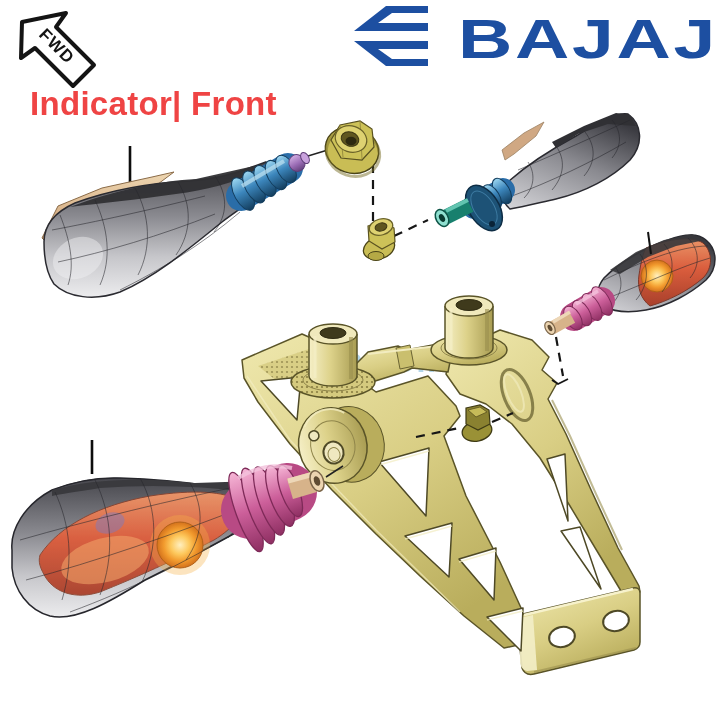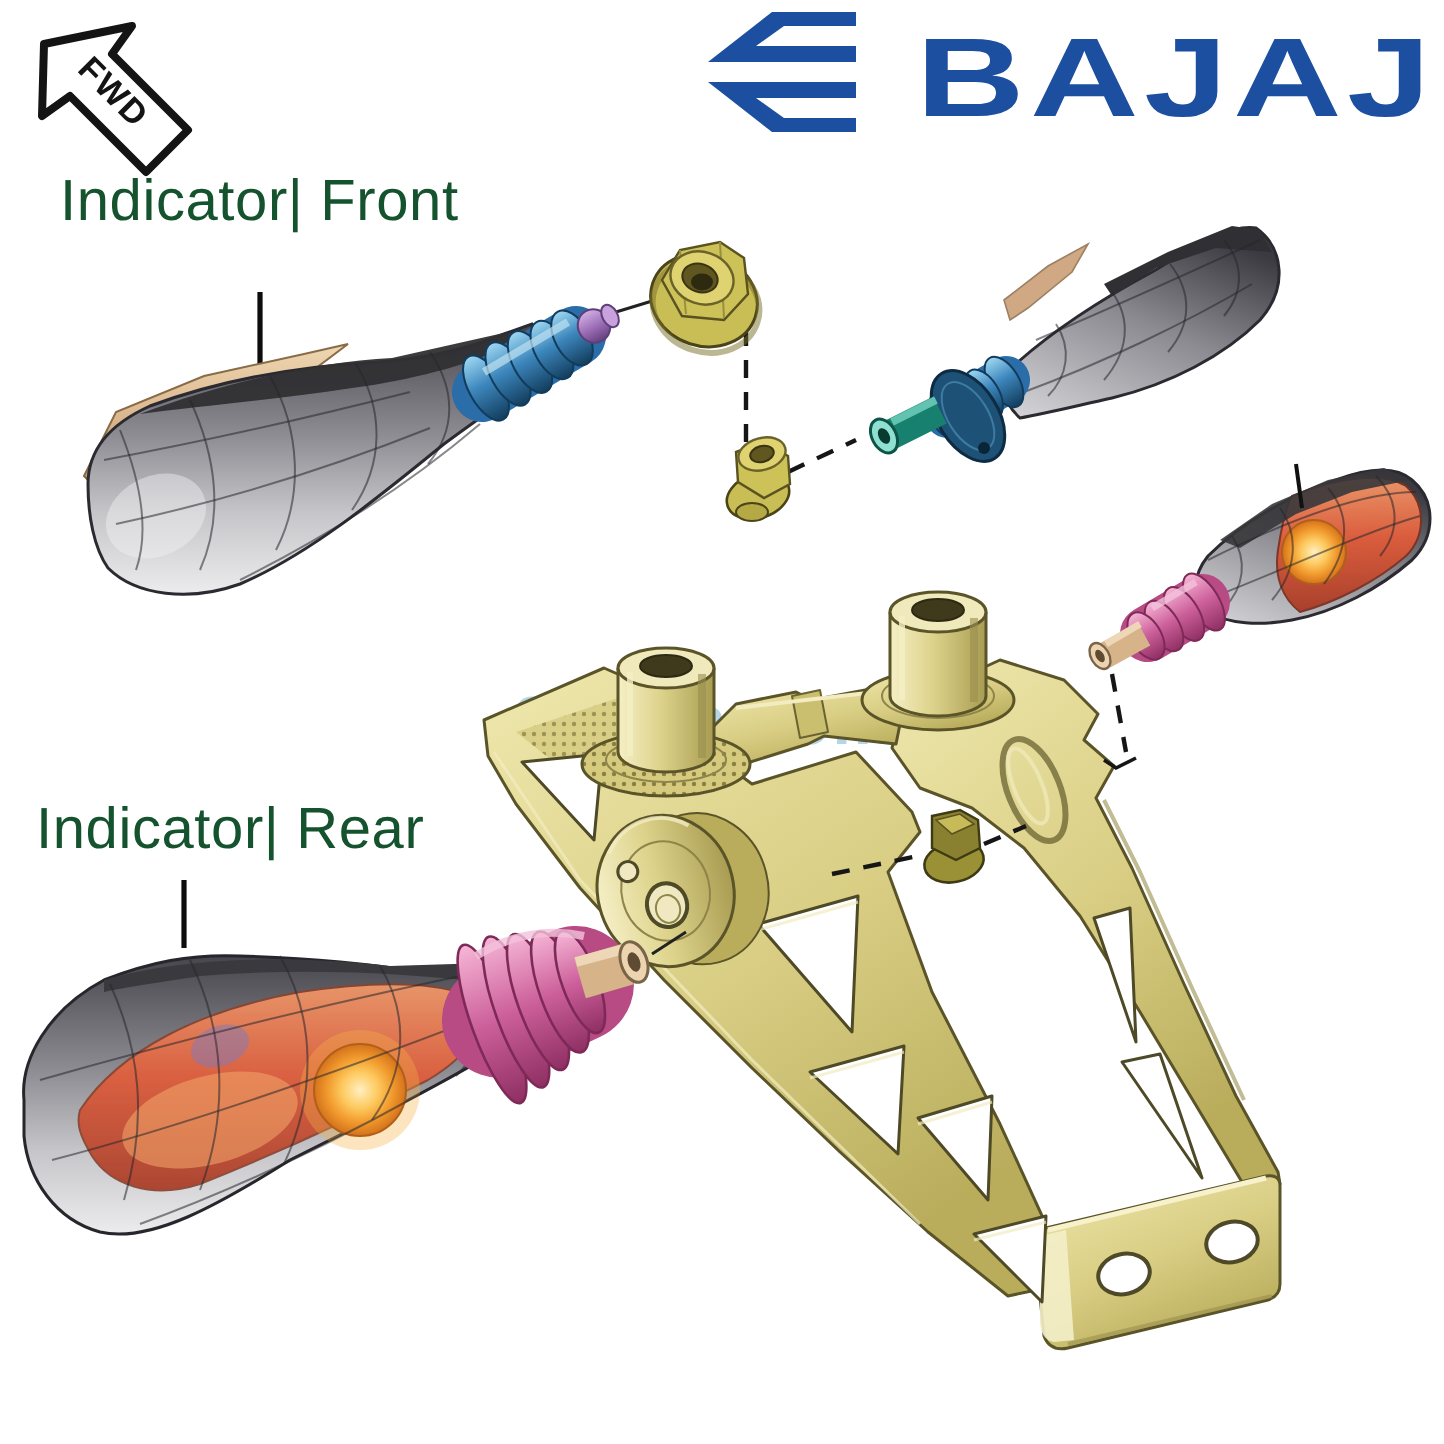--- a/index.html
+++ b/index.html
@@ -1,19 +1,19 @@
 <!DOCTYPE html>
 <html><head>
 <meta charset="utf-8">
 <style>
   html,body{margin:0;padding:0;background:#ffffff;}
   .stage{position:relative;width:722px;height:722px;background:#ffffff;overflow:hidden;
          font-family:"Liberation Sans",sans-serif;}
   .stage > svg{position:absolute;left:0;top:0;}
-  .ind-label{position:absolute;font-size:29px;color:#14532d;letter-spacing:.3px;white-space:pre;}
+  .ind-label{position:absolute;font-size:33px;color:#ef4444;letter-spacing:.3px;white-space:pre;font-weight:bold;}
   .m{stroke:#26262c;stroke-width:1;fill:none;opacity:.55;}
   .dash{stroke:#161616;stroke-width:2.2;fill:none;stroke-dasharray:9 7;}
   .lead{stroke:#0d0d0d;stroke-width:2.6;fill:none;}
 </style>
 </head>
 <body>
 
 <div class="stage">
 
 <svg width="722" height="722" viewBox="0 0 722 722">
@@ -340,15 +340,14 @@
     <text transform="translate(46,45) rotate(45)" text-anchor="middle" dominant-baseline="middle" font-size="17" font-weight="bold" fill="#141414" letter-spacing="1">FWD</text>
   </g>
   <g transform="translate(352,4)">
     <path d="M76,2 L34,2 L2,27 L76,27 L76,19 L26,19 L40,9 L76,9 Z" fill="#1d4fa1"></path>
     <path d="M76,62 L34,62 L2,37 L76,37 L76,45 L26,45 L40,55 L76,55 Z" fill="#1d4fa1"></path>
   </g>
   <text x="458" y="58" font-size="56" font-weight="bold" letter-spacing="2" textLength="260" lengthAdjust="spacingAndGlyphs" fill="#1d4fa1" font-family="Liberation Sans, sans-serif">BAJAJ</text>
 </svg>
 
 <div class="ind-label" style="left:30px;top:85px">Indicator| Front</div>
-<div class="ind-label" style="left:18px;top:399px">Indicator| Rear</div>
 
 </div>
 
 </body></html>

